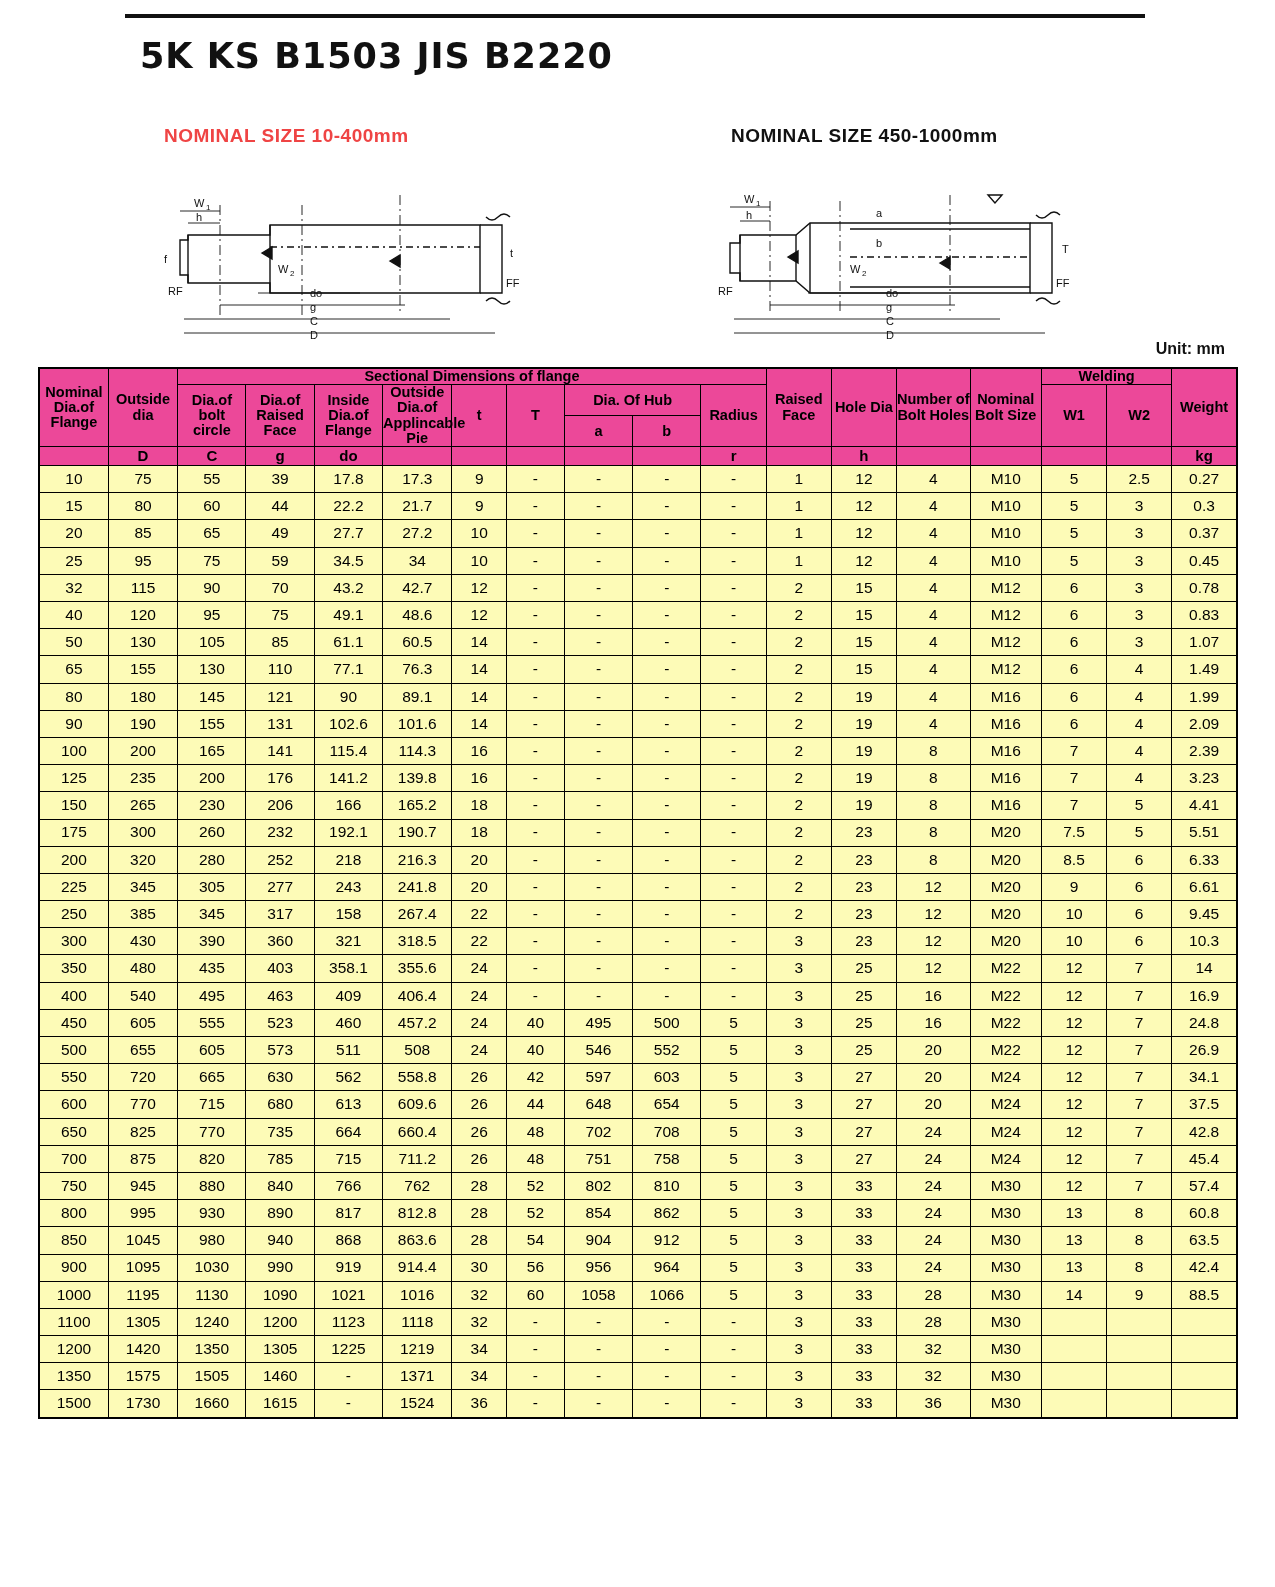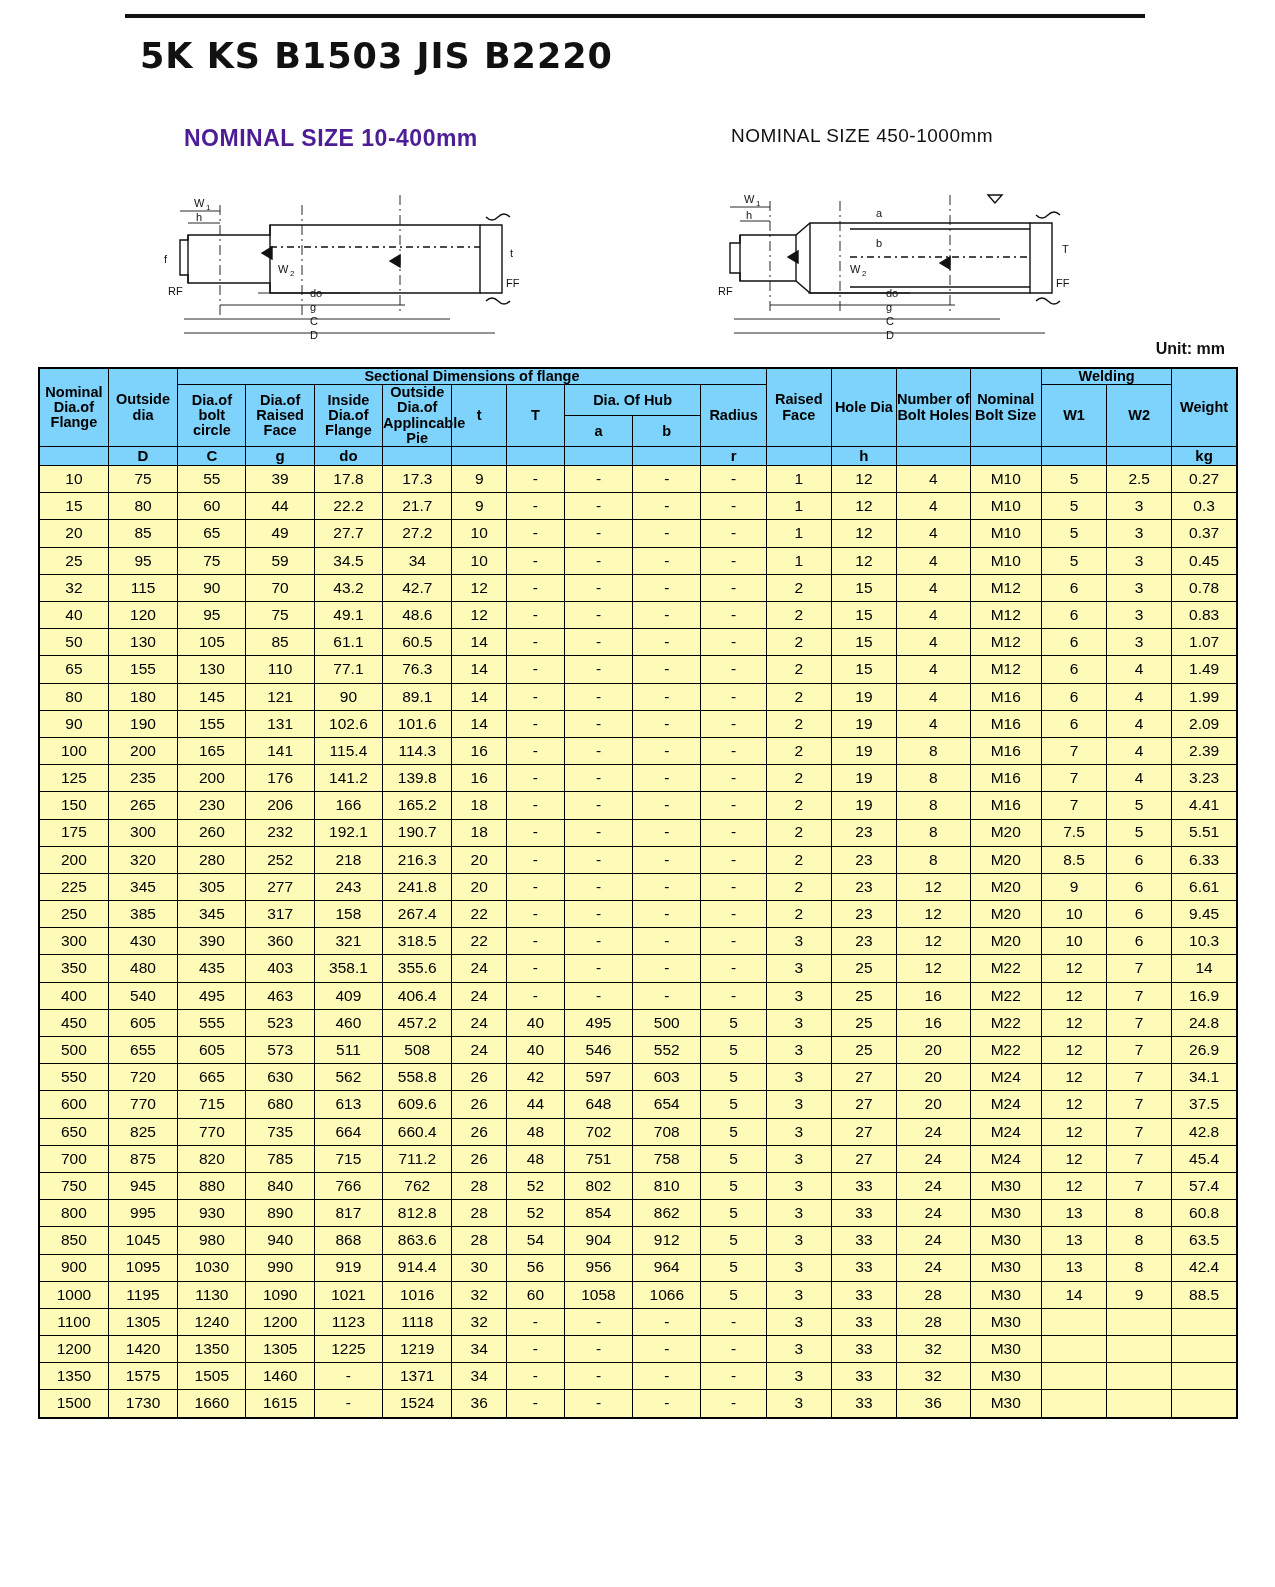--- a/index.html
+++ b/index.html
@@ -32,33 +32,33 @@
     left: 140px;
     top: 36px;
     font-size: 35px;
     font-weight: bold;
     letter-spacing: 1px;
     color: #111;
     font-family: "DejaVu Sans", sans-serif;
   }
   .subtitle-left {
     position: absolute;
-    left: 184px;
+    left: 164px;
     top: 125px;
-    font-size: 23px;
+    font-size: 19px;
     font-weight: bold;
-    color: #4c1d95;
+    color: #ef4444;
     letter-spacing: 0.5px;
   }
   .subtitle-right {
     position: absolute;
     left: 731px;
     top: 125px;
     font-size: 19px;
-    font-weight: normal;
+    font-weight: bold;
     color: #111;
     letter-spacing: 0.5px;
   }
   .unit {
     position: absolute;
     right: 50px;
     top: 340px;
     font-size: 16px;
     font-weight: bold;
     color: #111;
@@ -85,21 +85,21 @@
     color: #000;
   }
   table.flange th, table.flange td {
     border: 1px solid #000;
     text-align: center;
     vertical-align: middle;
     padding: 0;
     line-height: 1.05;
   }
   table.flange thead th {
-    background: #7dd3fc;
+    background: #ec4899;
     font-weight: bold;
     font-size: 14.5px;
   }
   table.flange thead th.sym {
     font-size: 15px;
     height: 18px;
   }
   table.flange tbody td {
     background: #fdfbb7;
     height: 26.2px;

